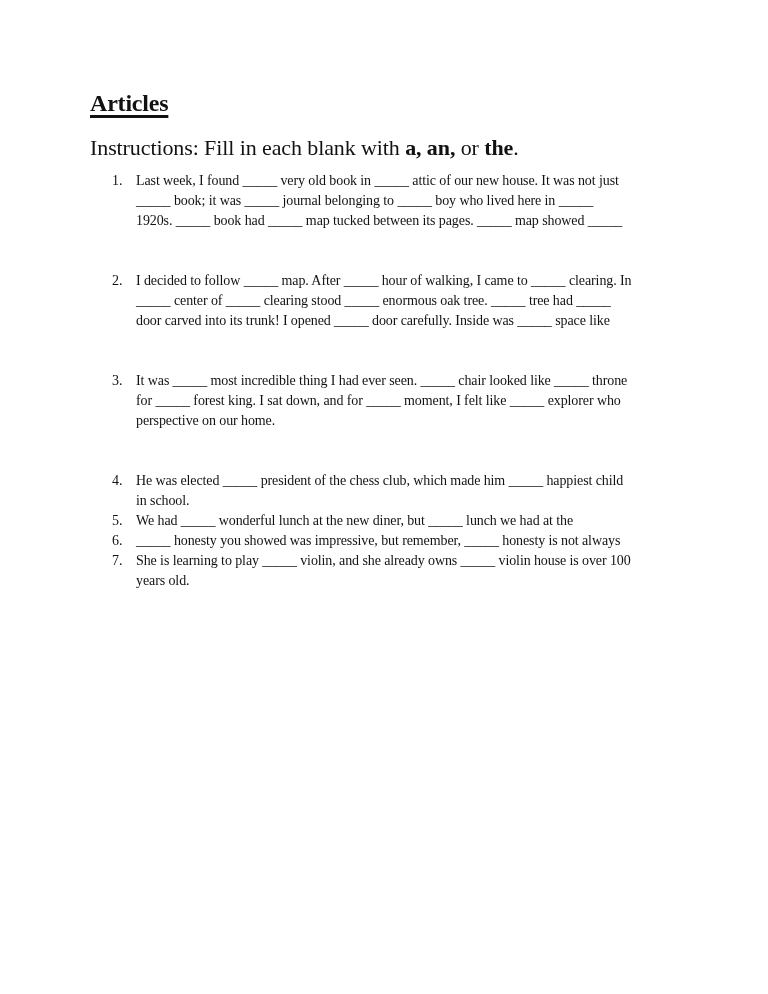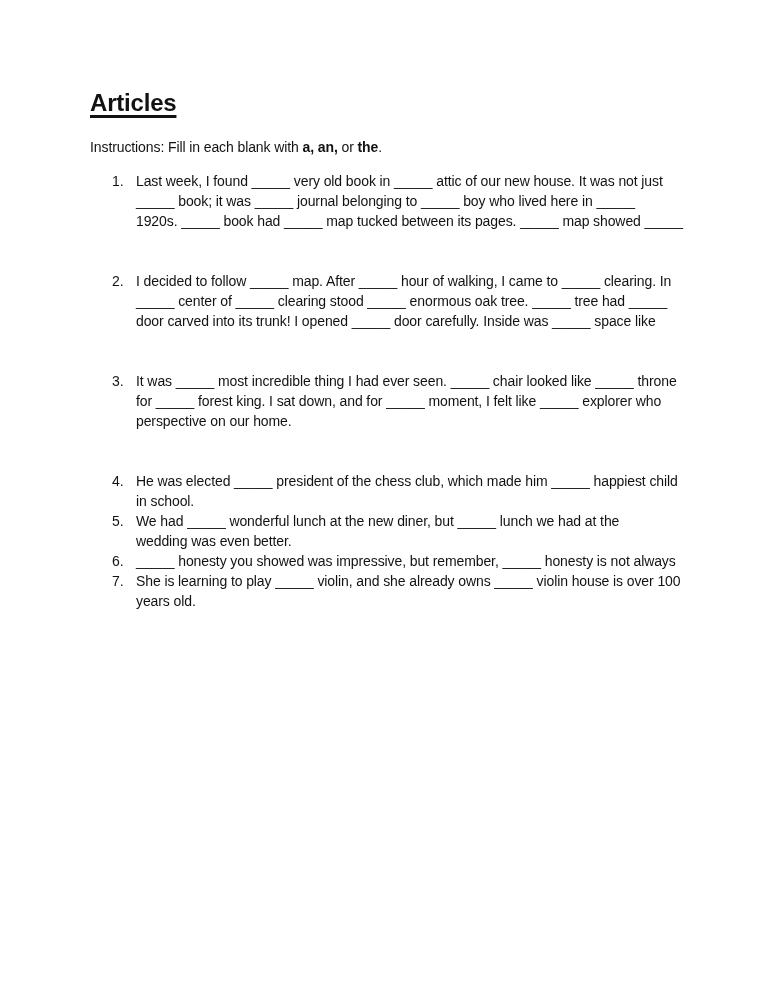--- a/index.html
+++ b/index.html
@@ -6,36 +6,36 @@
     margin: 0;
     padding: 0;
     background: #ffffff;
   }
   .page {
     position: relative;
     width: 768px;
     height: 994px;
     background: #ffffff;
     color: #121212;
-    font-family: Liberation Sans, sans-serif;
+    font-family: Liberation Serif, serif;
     overflow: hidden;
   }
   .doc-title {
     margin: 88px 0 0 90px;
     font-size: 24px;
     line-height: 30px;
     font-weight: 700;
     text-decoration: underline;
     text-decoration-thickness: 2.5px;
     text-underline-offset: 4px;
     letter-spacing: -0.2px;
   }
   .instructions {
     margin: 19px 90px 0 90px;
-    font-size: 14px;
+    font-size: 22px;
     line-height: 21px;
     letter-spacing: -0.1px;
   }
   .instructions .b {
     font-weight: 700;
   }
   .items {
     list-style: none;
     margin: 13px 0 0 0;
     padding: 0;
@@ -104,21 +104,20 @@
       <div class="lines">
         <div class="line">He was elected _____ president of the chess club, which made him _____ happiest child</div>
         <div class="line">in school.</div>
       </div>
     </li>
 
     <li class="item">
       <span class="num">5.</span>
       <div class="lines">
         <div class="line">We had _____ wonderful lunch at the new diner, but _____ lunch we had at the</div>
-        <div class="line">wedding was even better.</div>
       </div>
     </li>
 
     <li class="item">
       <span class="num">6.</span>
       <div class="lines">
         <div class="line">_____ honesty you showed was impressive, but remember, _____ honesty is not always</div>
       </div>
     </li>
 

